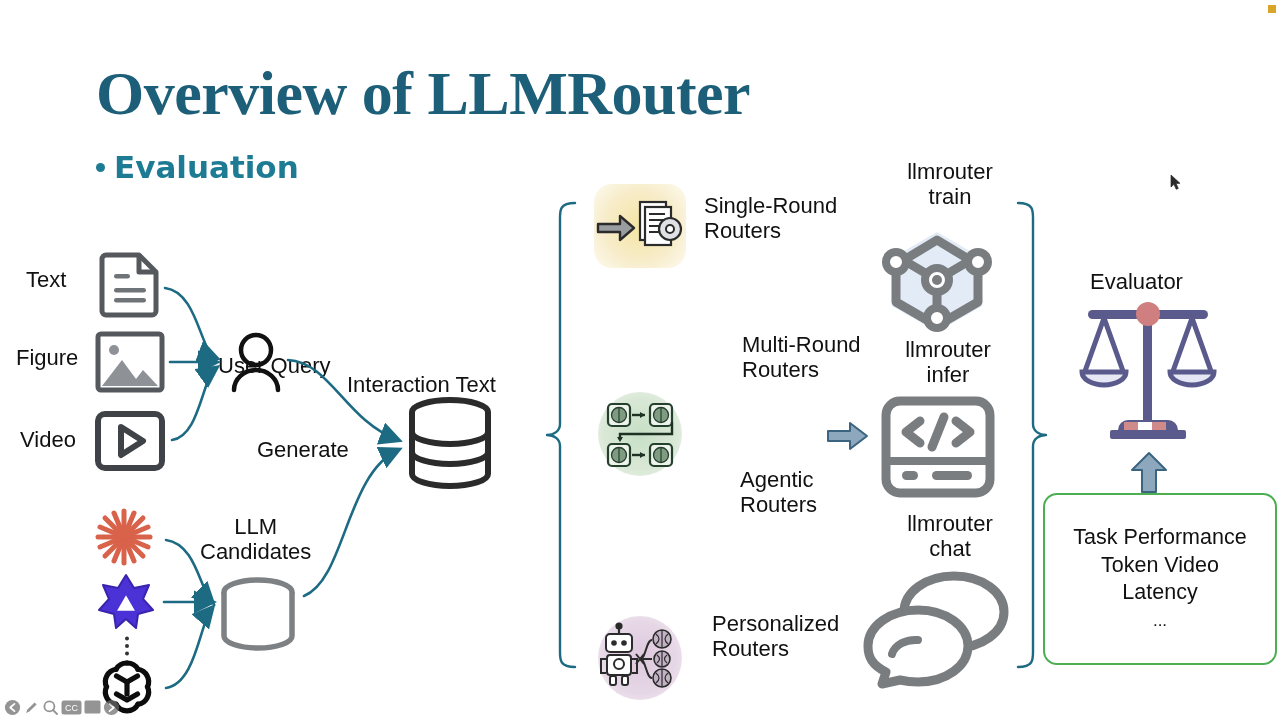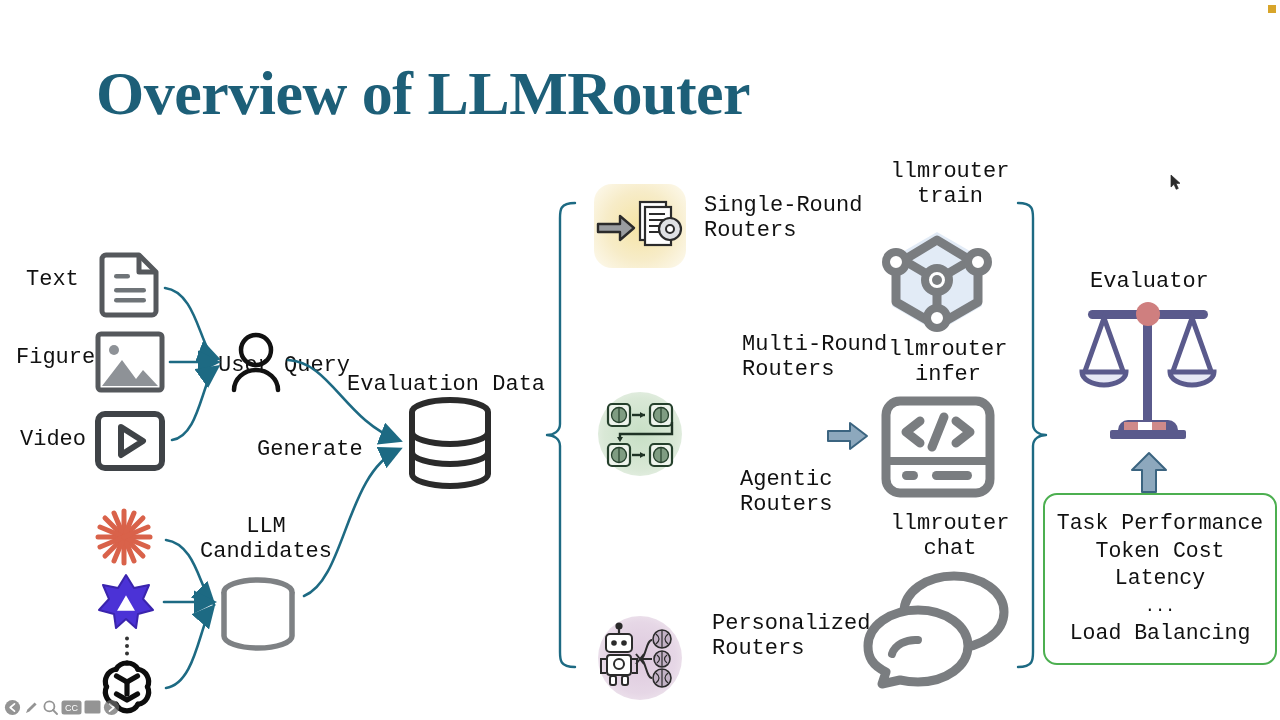--- a/index.html
+++ b/index.html
@@ -15,21 +15,21 @@
     left:96px;top:62px;font-size:62px;line-height:1;color:#1d5f78;
     font-family:Liberation Serif, serif;font-weight:700;
     letter-spacing:-0.5px;white-space:nowrap;
   }
   #bullet-row{left:96px;top:152px;display:flex;align-items:center;gap:9px;}
   #bullet-dot{width:9px;height:9px;border-radius:50%;background:#1d7b94;}
   #bullet-text{font-size:31px;color:#1d7b94;font-weight:700;line-height:1;}
   
   .lbl{
     color:#111;font-size:22px;line-height:1.12;white-space:nowrap;
-    font-family:Liberation Mono, monospace;
+    font-family:Liberation Sans, sans-serif;
   }
   .lbl.center{text-align:center;}
   
   .router-thumb{width:104px;height:84px;position:relative;overflow:hidden;}
   .thumb-blob{position:absolute;left:50%;top:50%;transform:translate(-50%,-50%);border-radius:50%;}
   
   #eval-box{
     left:1043px;top:493px;width:234px;height:172px;border:2.5px solid #4caf50;border-radius:14px;
     box-sizing:border-box;background:#fff;display:flex;flex-direction:column;
     align-items:center;justify-content:center;
@@ -43,20 +43,24 @@
   #cursor{left:1170px;top:174px;}
   svg{display:block;overflow:visible;}
 </style>
 </head>
 <body>
 
 <div class="slide">
 
   <div class="abs" id="title">Overview of LLMRouter</div>
 
+  <div class="abs" id="bullet-row">
+    <span id="bullet-dot"></span>
+    <span id="bullet-text">Evaluation</span>
+  </div>
 
   <div class="abs lbl" style="left:26px;top:268px;">Text</div>
   <div class="abs" style="left:100px;top:250px;">
     <svg width="62" height="66" viewBox="0 0 62 66">
       <path d="M6 5 h33 l17 17 v39 a4 4 0 0 1 -4 4 h-46 a4 4 0 0 1 -4 -4 v-52 a4 4 0 0 1 4 -4 z" fill="#ffffff" stroke="#55585c" stroke-width="5" stroke-linejoin="round"></path>
       <path d="M39 5 v17 h17" fill="none" stroke="#55585c" stroke-width="5" stroke-linejoin="round"></path>
       <rect x="14" y="24" width="16" height="4.6" rx="2.3" fill="#6f7478"></rect>
       <rect x="14" y="38" width="32" height="4.6" rx="2.3" fill="#6f7478"></rect>
       <rect x="14" y="48" width="32" height="4.6" rx="2.3" fill="#6f7478"></rect>
     </svg>
@@ -148,21 +152,21 @@
   </div>
 
   <div class="abs" style="left:218px;top:576px;">
     <svg width="80" height="78" viewBox="0 0 80 78">
       <ellipse cx="40" cy="16" rx="34" ry="12" fill="#fff" stroke="#7e8184" stroke-width="5.5"></ellipse>
       <path d="M6 16 v44 a34 12 0 0 0 68 0 v-44" fill="#fff" stroke="#7e8184" stroke-width="5.5"></path>
     </svg>
   </div>
 
   <div class="abs lbl" style="left:257px;top:438px;">Generate</div>
-  <div class="abs lbl" style="left:347px;top:373px;">Evaluation Data</div>
+  <div class="abs lbl" style="left:347px;top:373px;">Interaction Text</div>
 
   <div class="abs" style="left:404px;top:396px;">
     <svg width="92" height="96" viewBox="0 0 92 96">
       <g fill="#ffffff" stroke="#2b2b2b" stroke-width="6">
         <ellipse cx="46" cy="16" rx="38" ry="12"></ellipse>
         <path d="M8 16 v62 a38 12 0 0 0 76 0 v-62"></path>
         <path d="M8 36 a38 12 0 0 0 76 0" fill="none"></path>
         <path d="M8 56 a38 12 0 0 0 76 0" fill="none"></path>
       </g>
     </svg>
@@ -388,24 +392,23 @@
     </svg>
   </div>
   <div class="abs" style="left:1128px;top:450px;">
     <svg width="42" height="44" viewBox="0 0 42 44">
       <path d="M21,3 l17,17 h-10 v22 h-14 v-22 h-10 z" fill="#8da8bd" stroke="#3b6480" stroke-width="2" stroke-linejoin="round"></path>
     </svg>
   </div>
 
   <div class="abs" id="eval-box">
     <div class="lbl">Task Performance</div>
-    <div class="lbl">Token Cost</div>
+    <div class="lbl">Token Video</div>
     <div class="lbl">Latency</div>
     <div class="lbl ell">...</div>
-    <div class="lbl">Load Balancing</div>
   </div>
 
   <div class="abs" id="toolbar">
     <span class="tb">
       <svg width="17" height="17" viewBox="0 0 17 17">
         <circle cx="8.5" cy="8.5" r="7.6" fill="#6b6b6b"></circle>
         <path d="M10.5,4.8 L6.2,8.5 L10.5,12.2" fill="none" stroke="#fff" stroke-width="1.7" stroke-linecap="round" stroke-linejoin="round"></path>
       </svg>
     </span>
     <span class="tb">

